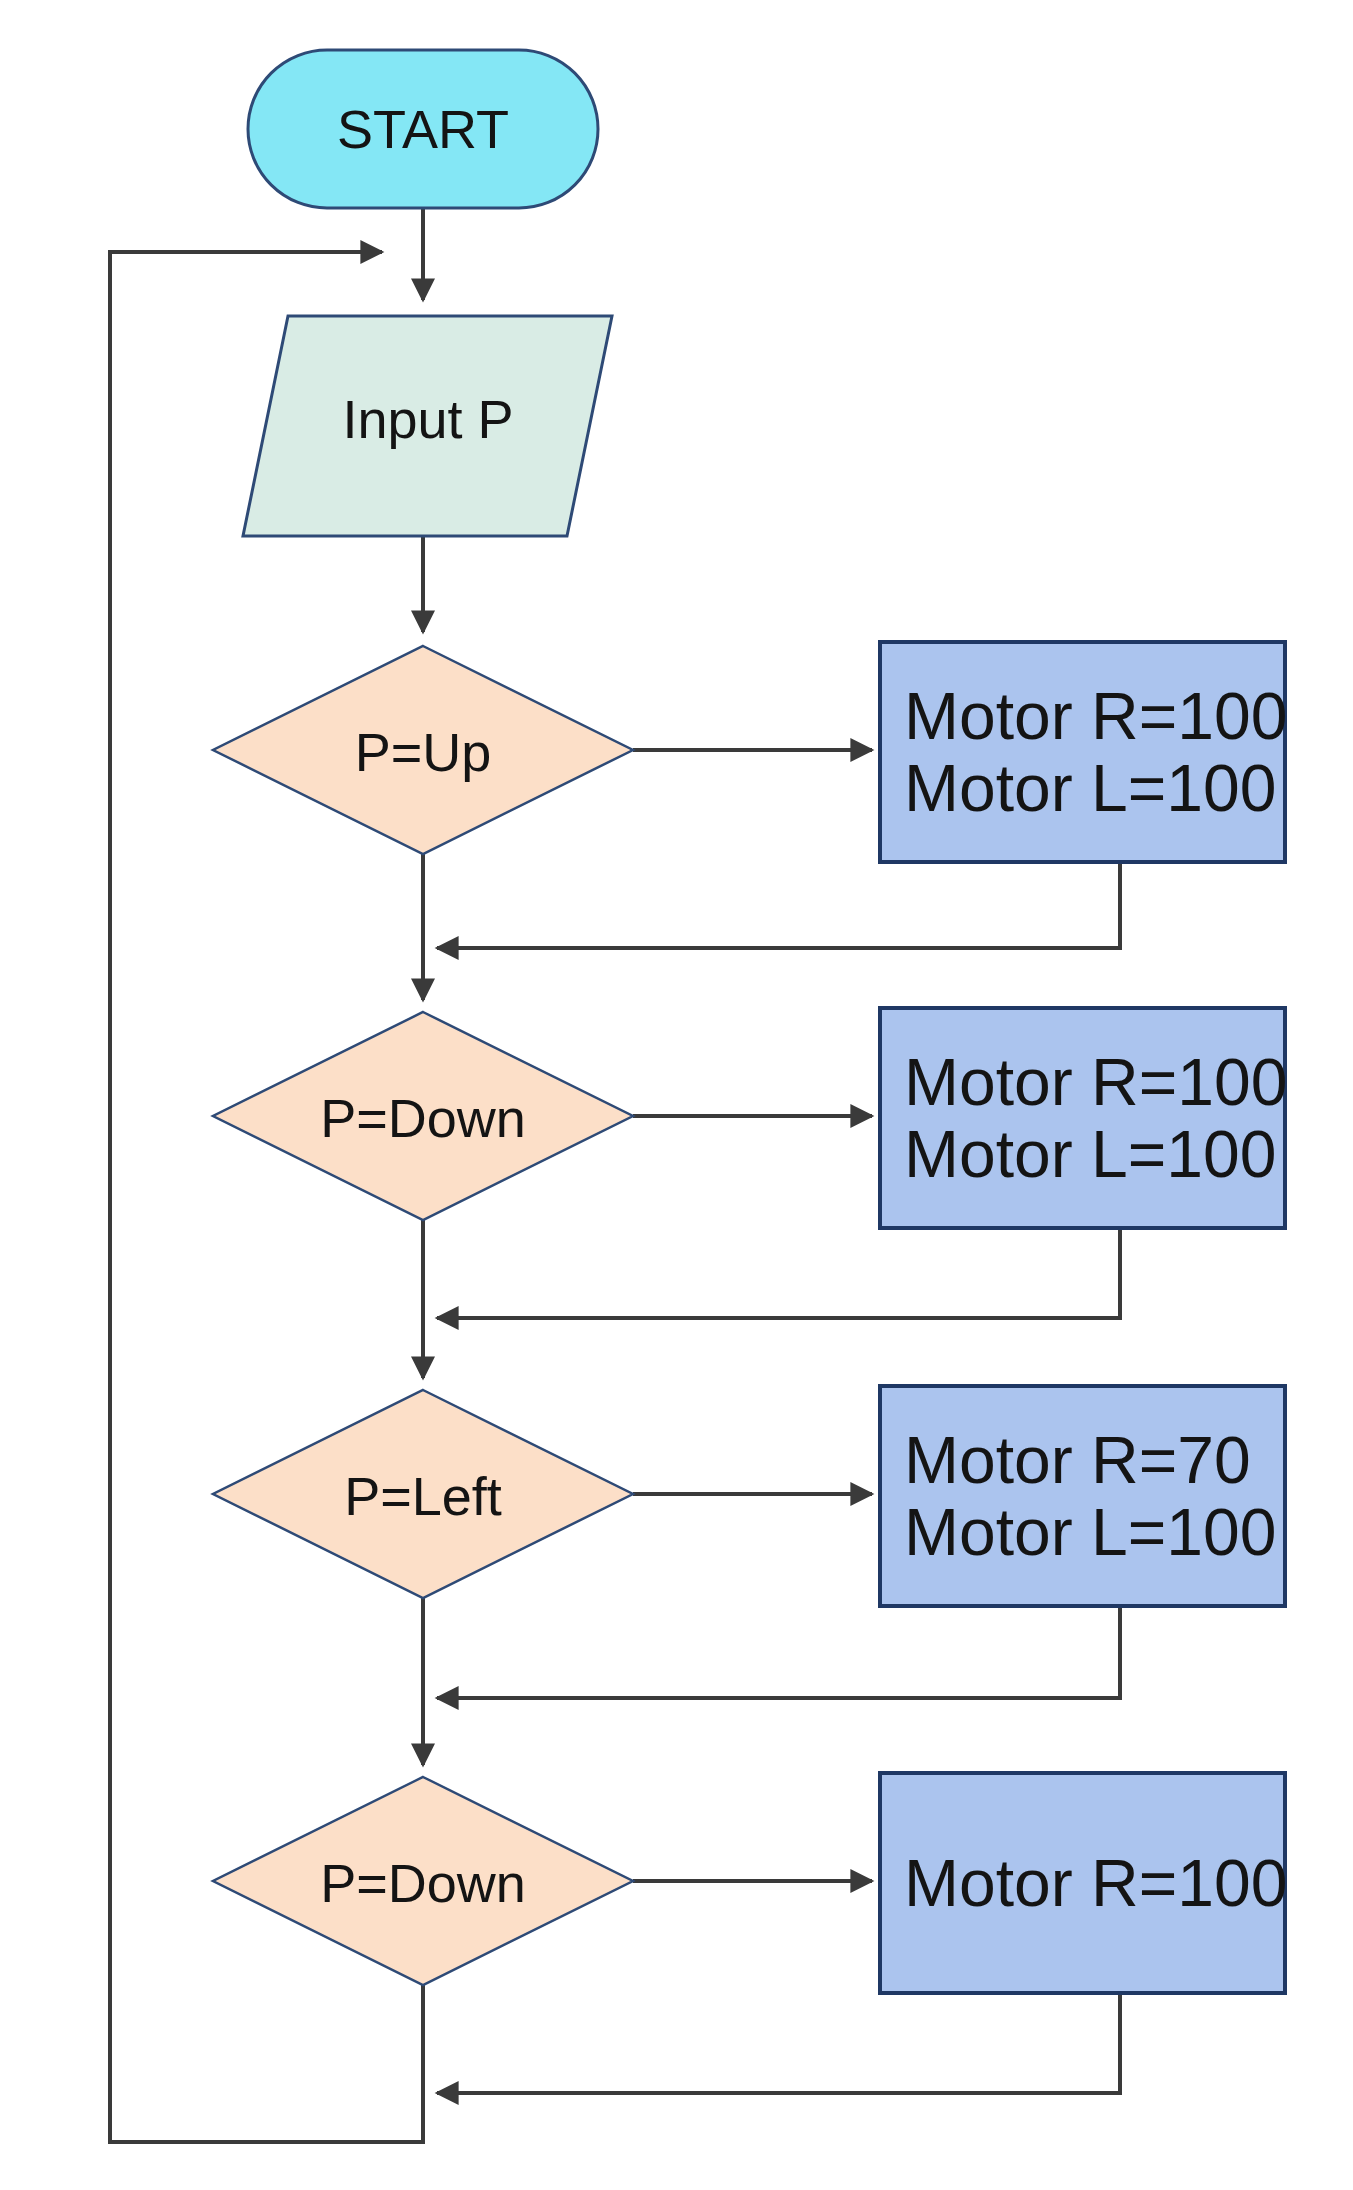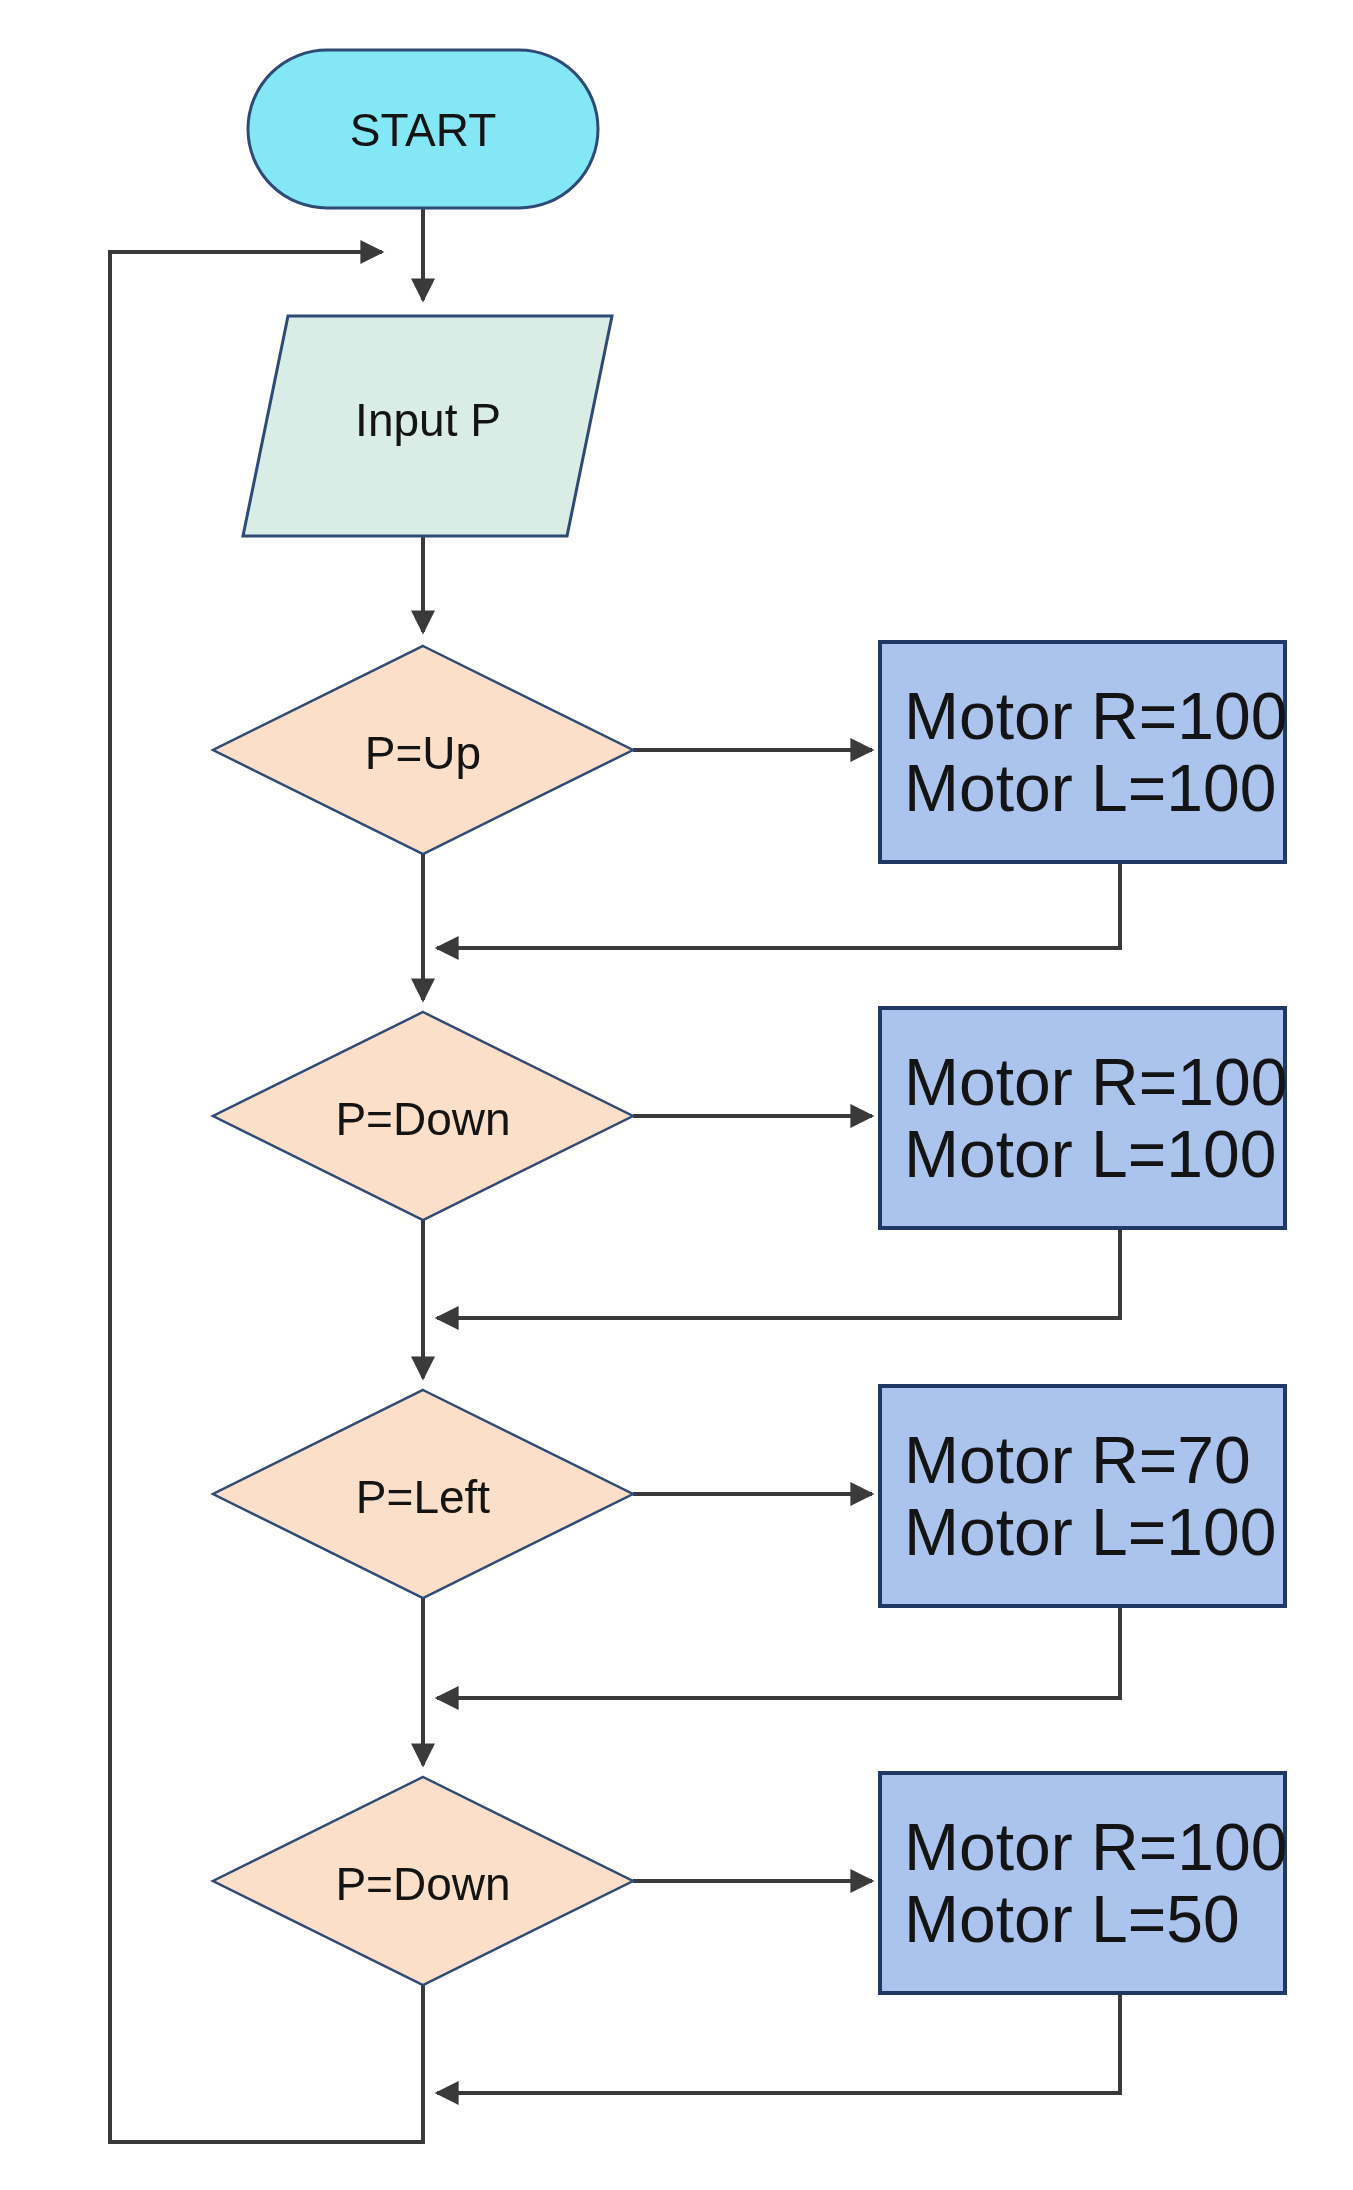--- a/index.html
+++ b/index.html
@@ -24,21 +24,21 @@
   .terminator { fill: var(--terminator_fill); stroke: var(--shape_border); stroke-width: 3; }
   .io         { fill: var(--io_fill);         stroke: var(--shape_border); stroke-width: 3; }
   .decision   { fill: var(--decision_fill);   stroke: var(--shape_border); stroke-width: 2.5; }
   .process    { fill: var(--process_fill);    stroke: var(--process_border); stroke-width: 4; }
   .connector  { fill: none; stroke: var(--connector); stroke-width: 4; }
   #arrowhead path { fill: var(--connector); }
 
   .label {
     position: absolute;
     transform: translate(-50%, -50%);
-    font-size: 46px;
+    font-size: 54px;
     color: var(--text, #141414);
     white-space: nowrap;
     text-align: center;
     line-height: 1.1;
   }
   .process-label {
     position: absolute;
     transform: translateY(-50%);
     font-size: 66px;
     color: var(--text, #141414);
@@ -114,16 +114,15 @@
 
   <div class="label" style="left:423px; top:1497px;">P=Left</div>
   <div class="process-label" style="left:904px; top:1496px;">
     <span>Motor R=70</span>
     <span>Motor L=100</span>
   </div>
 
   <div class="label" style="left:423px; top:1884px;">P=Down</div>
   <div class="process-label" style="left:904px; top:1883px;">
     <span>Motor R=100</span>
-    <span>Motor L=50</span>
   </div>
 
 </div>
 
 </body></html>

